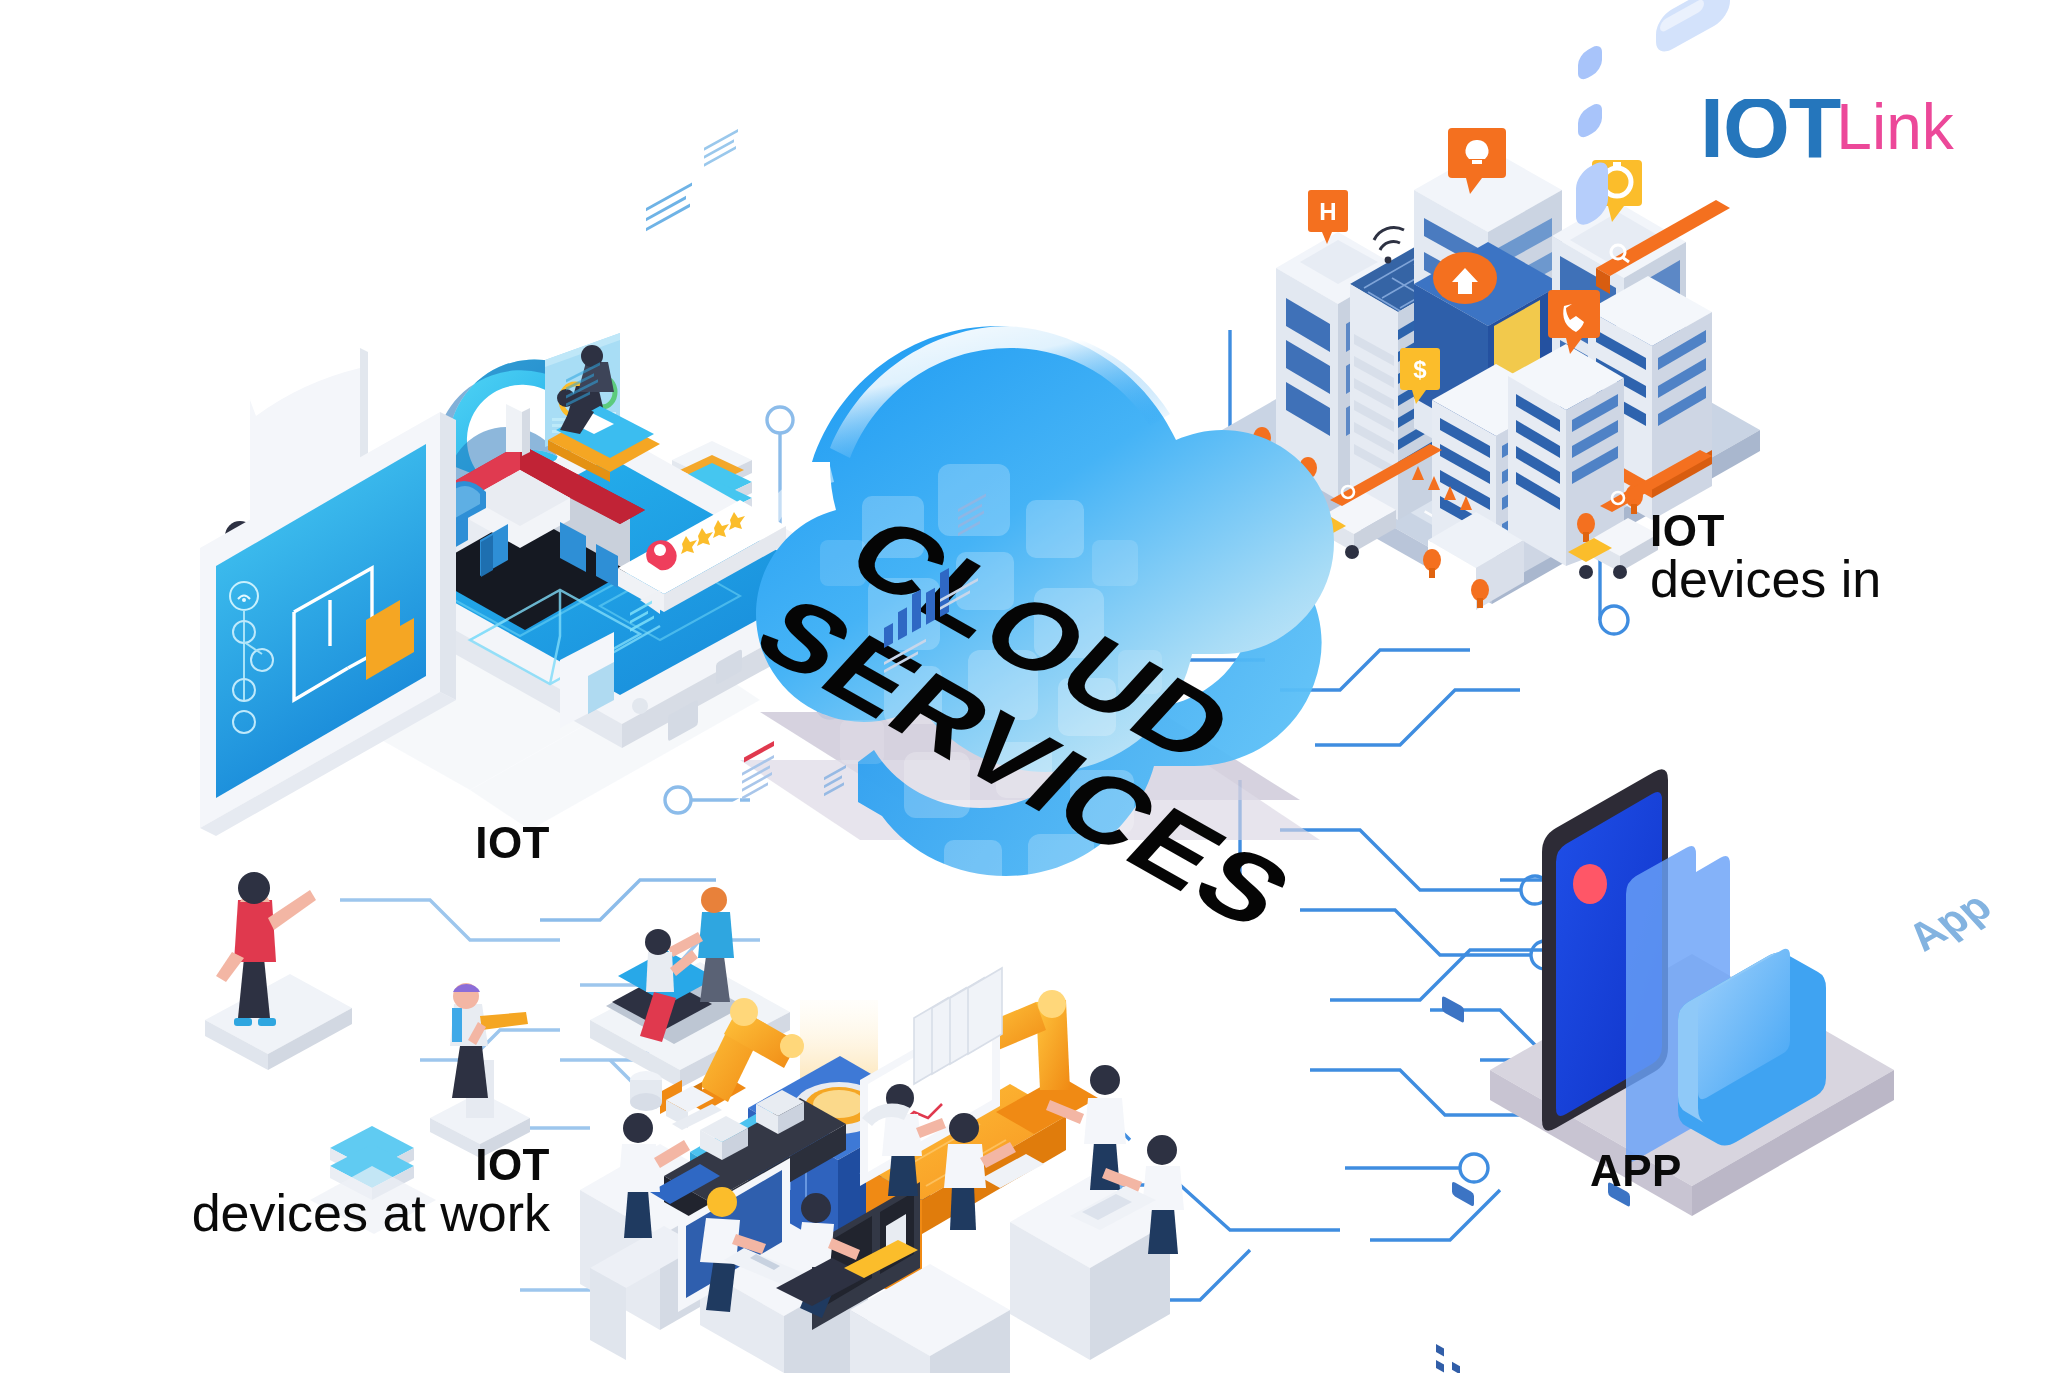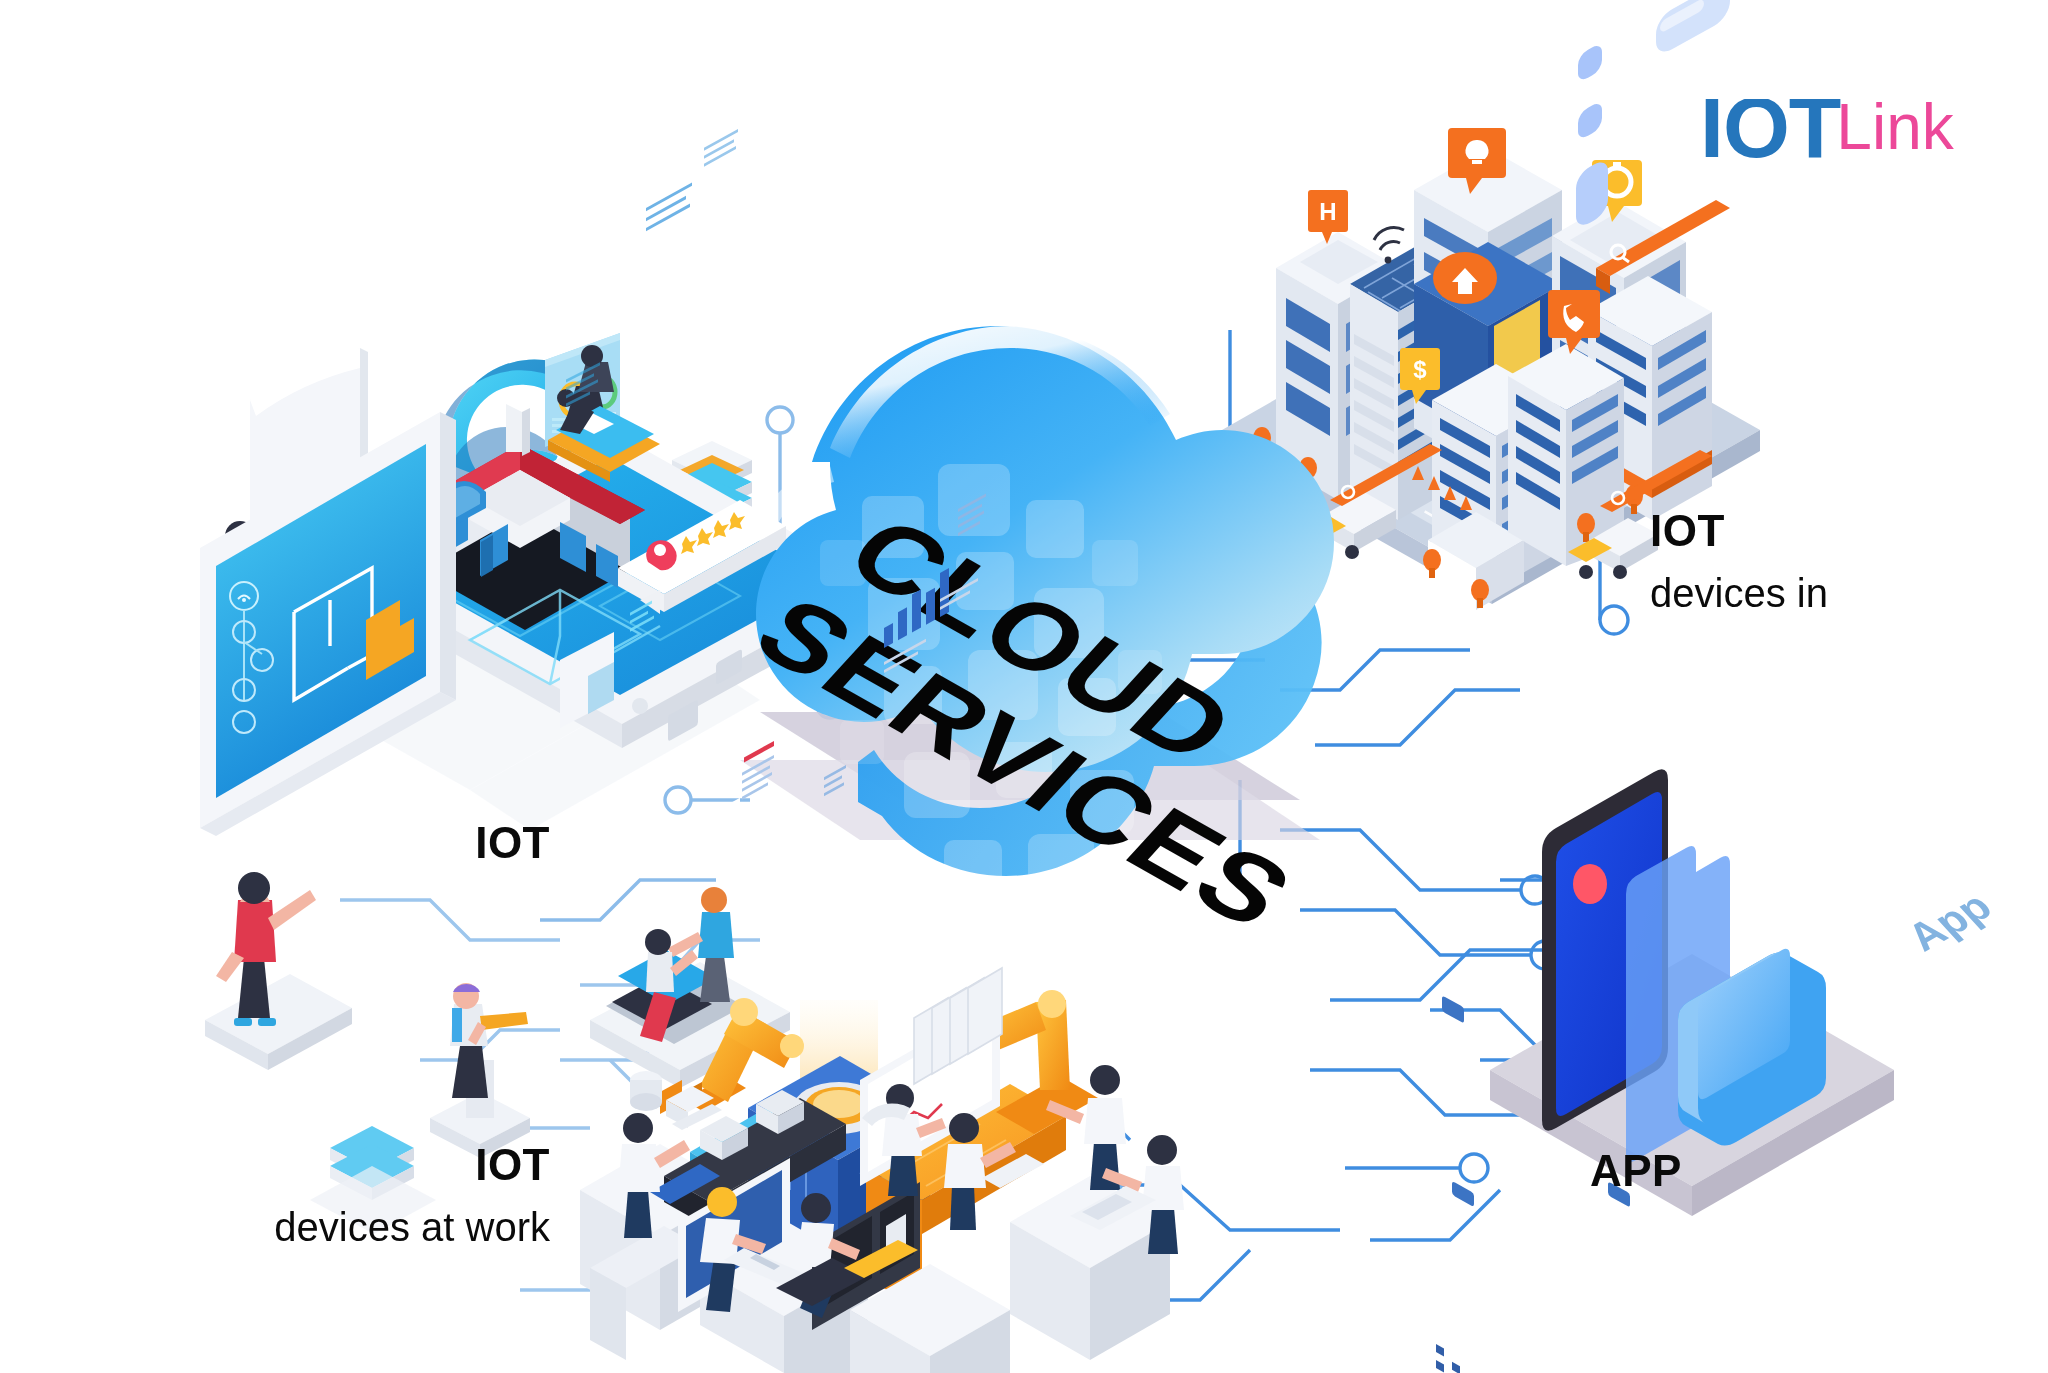--- a/index.html
+++ b/index.html
@@ -31,21 +31,21 @@
   #logo .stripes i:nth-child(1){ top:6px; }
   #logo .stripes i:nth-child(2){ top:17px; }
   #logo .stripes i:nth-child(3){ top:28px; }
 
   
   .label { position:absolute; color:#0a0a0a; }
   .label .hd {
     font-weight:bold; font-size:44px; line-height:50px; letter-spacing:0.5px;
   }
   .label .sub {
-    font-weight:normal; font-size:40px; line-height:46px;margin-top:14px;
+    font-weight:normal; font-size:52px; line-height:46px;
   }
   #label-home   { left:150px;  top:818px;  width:400px; text-align:right; }
   #label-work   { left:150px;  top:1140px; width:400px; text-align:right; }
   #label-comm   { left:1650px; top:506px;  width:340px; text-align:left; }
   #label-app    { left:1590px; top:1146px; width:300px; text-align:left; }
 
   
   #art { position:absolute; left:0; top:0; width:2048px; height:1373px; }
 
   .cloudtext {

